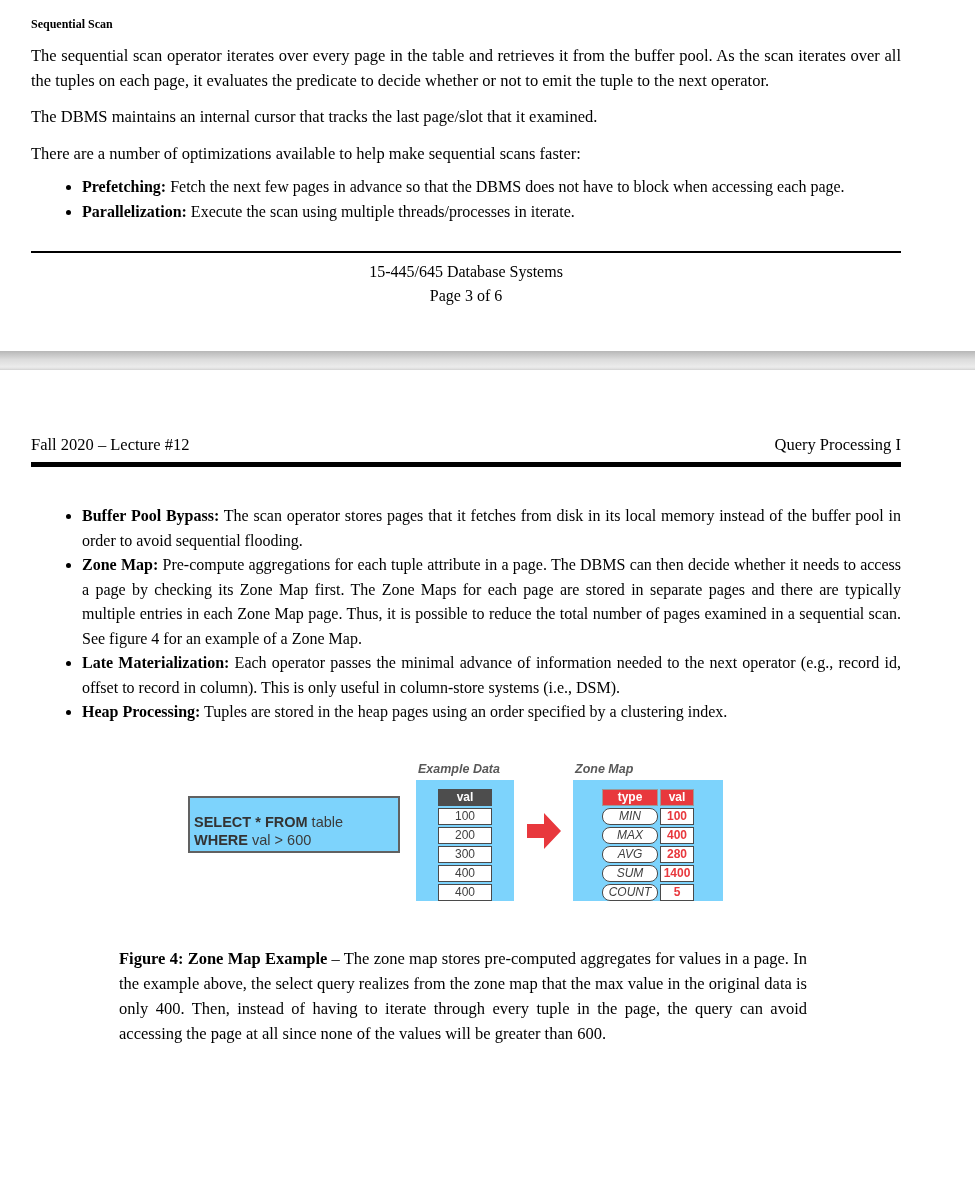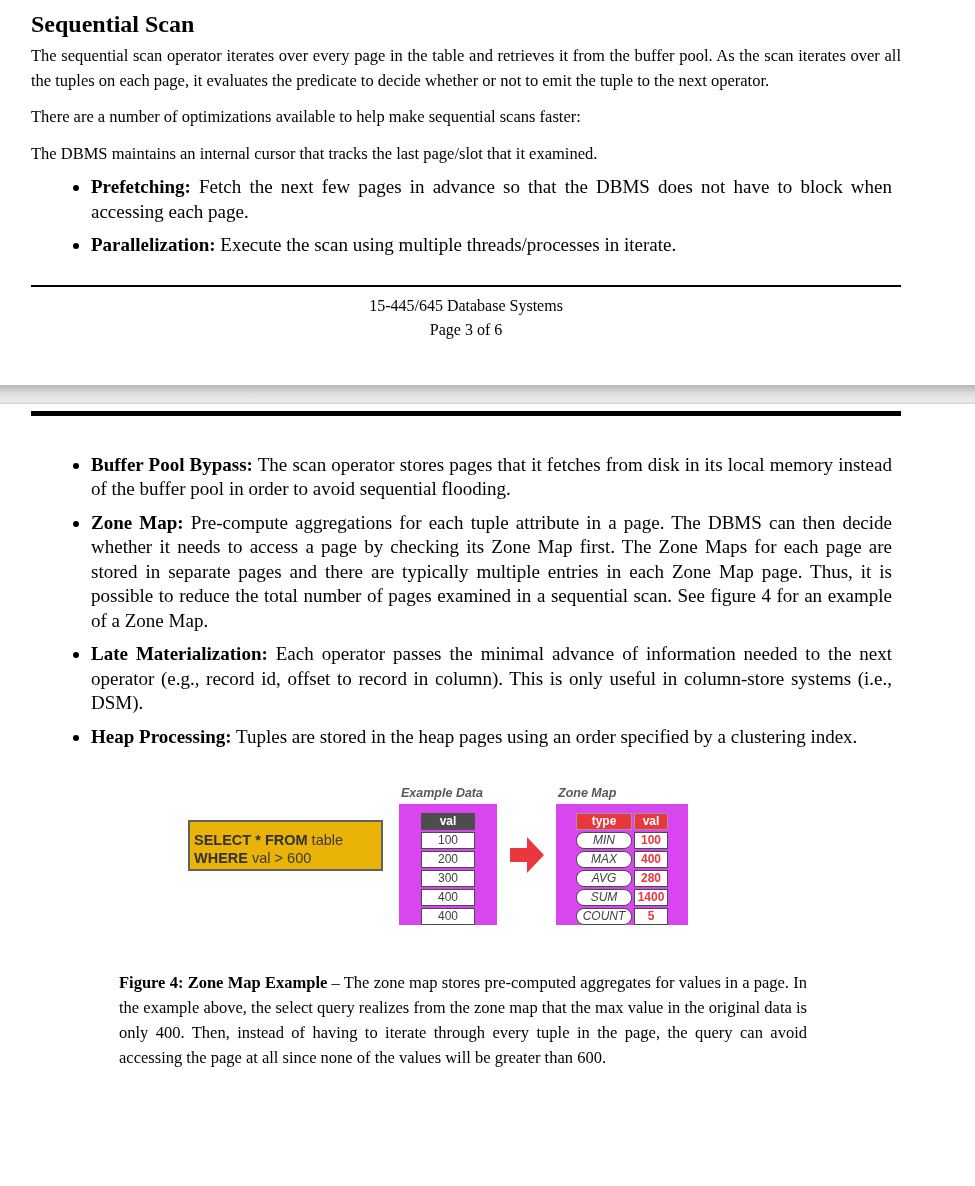--- a/index.html
+++ b/index.html
@@ -9,42 +9,42 @@
     height: 1186px;
     background: #ffffff;
     font-family: "Liberation Serif", serif;
     color: #000000;
     overflow: hidden;
   }
   .page { padding-left: 31px; padding-right: 74px; }
 
   
   .doc-title {
-    font-size: 24px;
+    font-size: 12px;
     font-weight: bold;
     margin: 0;
     padding-top: 13px;
     line-height: 22px;
   }
   .body-text {
     font-size: 16.5px;
     line-height: 24.5px;
     text-align: justify;
     margin: 9px 0 0 0;
   }
   .para-gap { margin-top: 12px; }
   ul.doc-list {
     margin: 9px 0 0 0;
     padding-left: 51px;
   }
   ul.doc-list li {
-    font-size: 19px;
+    font-size: 16px;
     line-height: 24.5px;
     text-align: justify;
-    margin: 9px;
+    margin: 0;
   }
   .rule-thin {
     height: 2px;
     background: #000000;
     margin-top: 27px;
   }
   .footer-center {
     text-align: center;
     font-size: 16px;
     line-height: 24px;
@@ -76,48 +76,48 @@
   
   .figure-row {
     display: flex;
     align-items: flex-start;
     margin-top: 38px;
     margin-left: 157px;
     font-family: "Liberation Sans", sans-serif;
   }
   .sql-box {
     margin-top: 33px;
-    width: 195px;
-    background: #eab308;
+    width: 212px;
+    background: #7dd3fc;
     border: 2px solid #616161;
-    padding: 9px 4px 2px 4px;
+    padding: 15px 4px 2px 4px;
     font-size: 14.5px;
     line-height: 18px;
     color: #3b3b3b;
     flex-shrink: 0;
   }
   .sql-box b { color: #333333; }
   .fig-group { margin-left: 16px; flex-shrink: 0; }
   .fig-label {
     font-size: 12.5px;
     font-weight: bold;
     font-style: italic;
     color: #595959;
     margin: 0 0 4px 2px;
     line-height: 13px;
   }
   .panel {
-    background: #d946ef;
+    background: #7dd3fc;
     display: flex;
     justify-content: center;
     padding-top: 9px;
     height: 121px;
   }
   .panel.od { width: 98px; }
-  .panel.zm { width: 132px; align-items: flex-end; }
+  .panel.zm { width: 150px; align-items: flex-end; }
   .mini-table { display: flex; flex-direction: column; gap: 2px; }
   .mini-row { display: flex; gap: 2px; }
   .cell {
     border: 1px solid #4a4a4a;
     background: #ffffff;
     text-align: center;
     font-size: 12px;
     height: 17px;
     line-height: 15px;
   }
@@ -150,38 +150,42 @@
     text-align: justify;
   }
 </style>
 </head>
 <body>
 
 <div class="page page1">
   <h1 class="doc-title">Sequential Scan</h1>
 
   <p class="body-text">The sequential scan operator iterates over every page in the table and retrieves it from the buffer pool. As the scan iterates over all the tuples on each page, it evaluates the predicate to decide whether or not to emit the tuple to the next operator.</p>
+  <p class="body-text para-gap">The DBMS maintains an internal cursor that tracks the last page/slot that it examined.</p>
   <p class="body-text para-gap">There are a number of optimizations available to help make sequential scans faster:</p>
-  <p class="body-text para-gap">The DBMS maintains an internal cursor that tracks the last page/slot that it examined.</p>
 
   <ul class="doc-list">
     <li><b>Prefetching:</b> <span>Fetch the next few pages in advance so that the DBMS does not have to block when accessing each page.</span></li>
     <li><b>Parallelization:</b> <span>Execute the scan using multiple threads/processes in iterate.</span></li>
   </ul>
 
   <div class="rule-thin"></div>
   <div class="footer-center">
     <div>15-445/645 Database Systems</div>
     <div>Page 3 of 6</div>
   </div>
 </div>
 
 <div class="page-sep"></div>
 
 <div class="page page2">
+  <div class="header-row">
+    <span>Fall 2020 – Lecture #12</span>
+    <span>Query Processing I</span>
+  </div>
   <div class="rule-thick"></div>
 
   <ul class="doc-list p2">
     <li><b>Buffer Pool Bypass:</b> <span>The scan operator stores pages that it fetches from disk in its local memory instead of the buffer pool in order to avoid sequential flooding.</span></li>
     <li><b>Zone Map:</b> <span>Pre-compute aggregations for each tuple attribute in a page. The DBMS can then decide whether it needs to access a page by checking its Zone Map first. The Zone Maps for each page are stored in separate pages and there are typically multiple entries in each Zone Map page. Thus, it is possible to reduce the total number of pages examined in a sequential scan. See figure 4 for an example of a Zone Map.</span></li>
     <li><b>Late Materialization:</b> <span>Each operator passes the minimal advance of information needed to the next operator (e.g., record id, offset to record in column). This is only useful in column-store systems (i.e., DSM).</span></li>
     <li><b>Heap Processing:</b> <span>Tuples are stored in the heap pages using an order specified by a clustering index.</span></li>
   </ul>
 
   <div class="figure-row">

